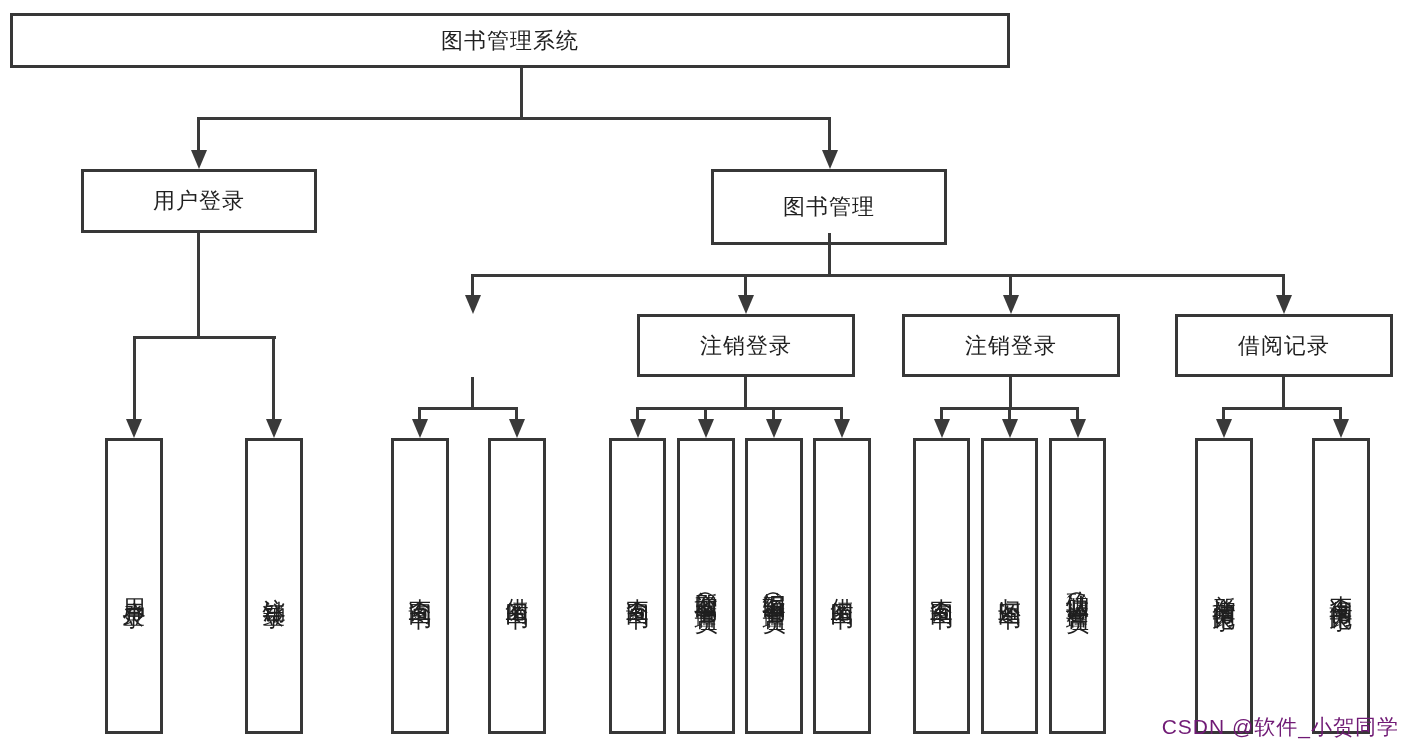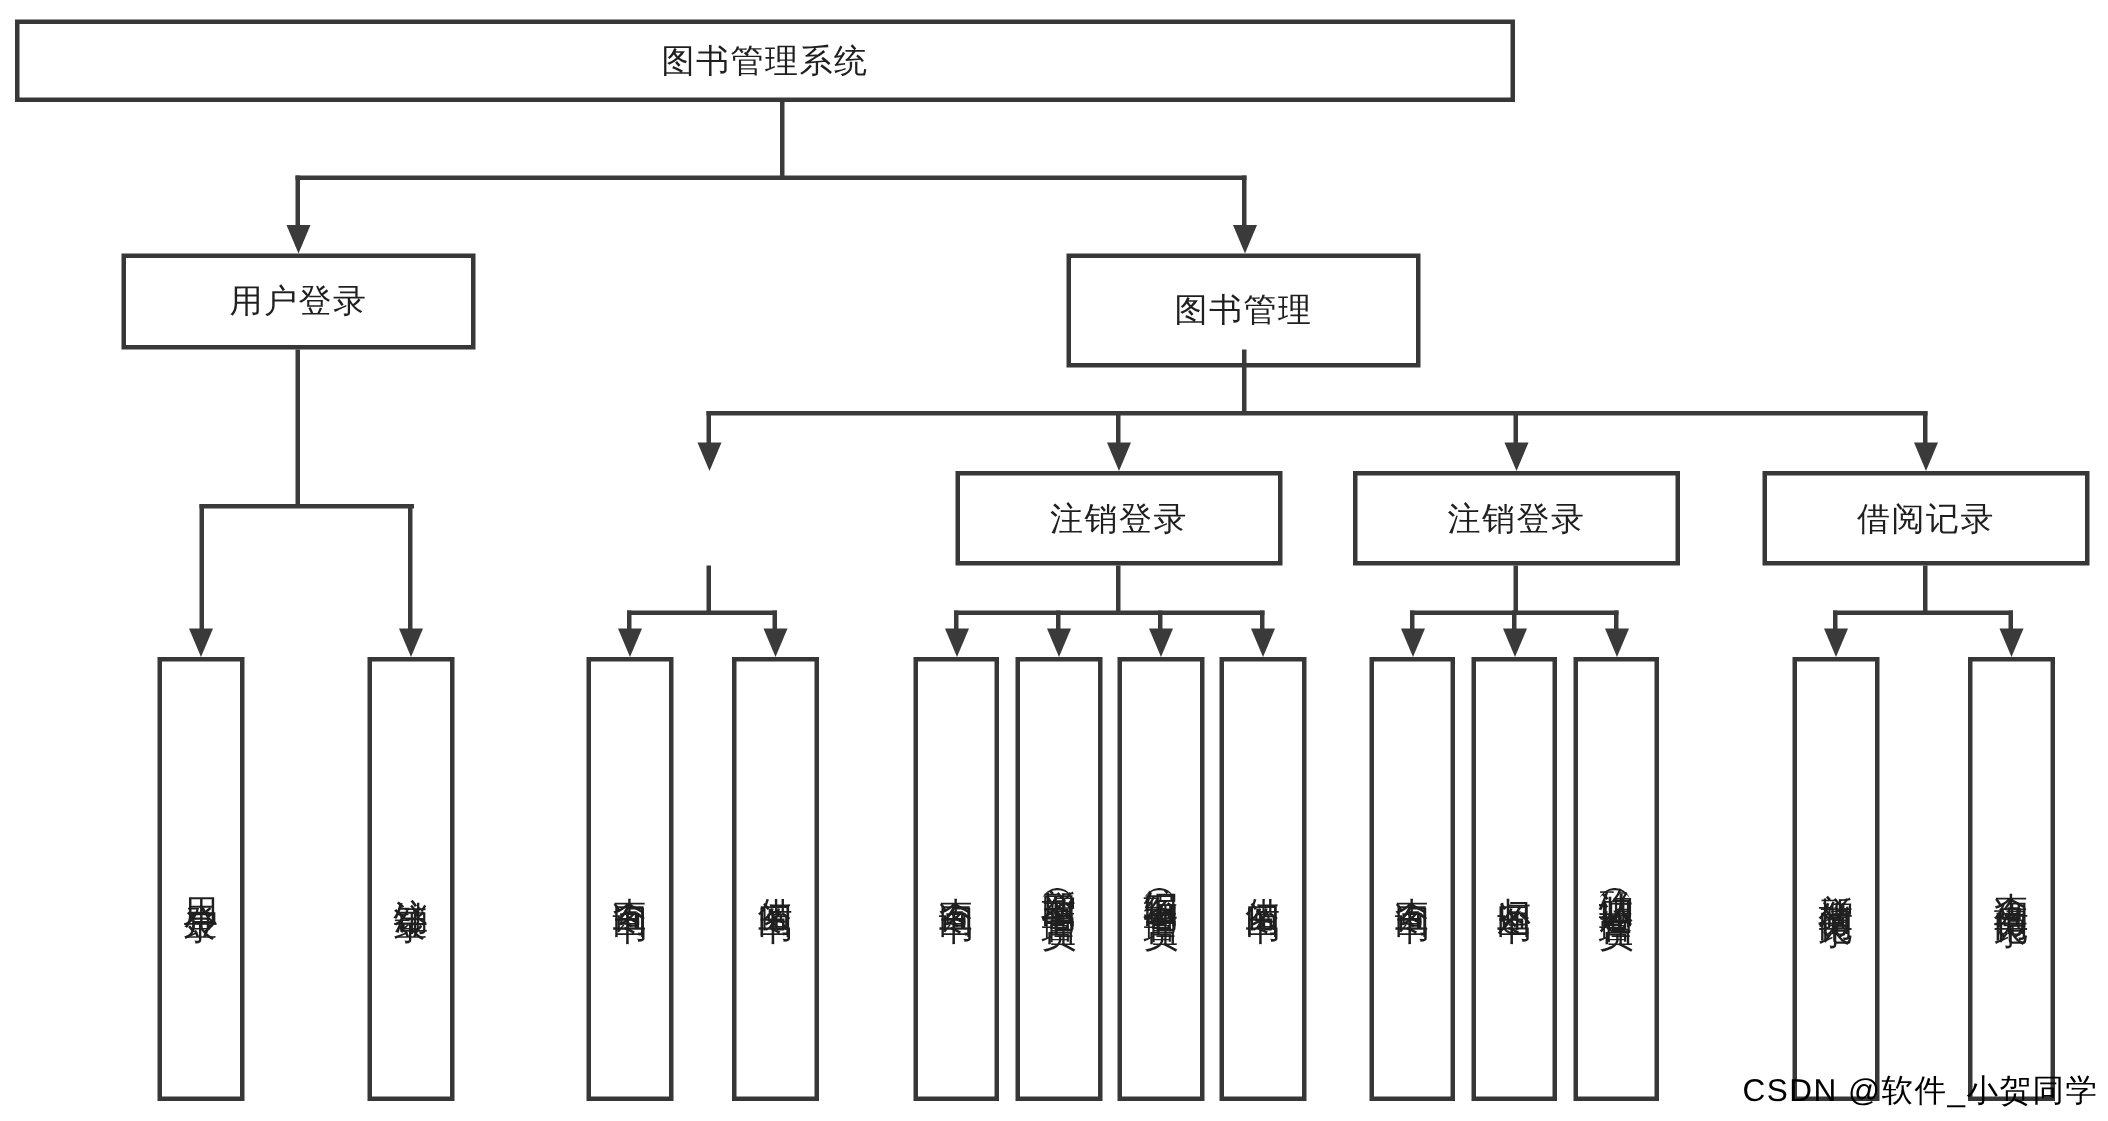--- a/index.html
+++ b/index.html
@@ -17,21 +17,21 @@
     font-size:23px;line-height:1.25;letter-spacing:3px;
   }
   .vl{position:absolute;width:3px;background:#3a3a3a;}
   .hl{position:absolute;height:3px;background:#3a3a3a;}
   .ah{
     position:absolute;width:0;height:0;
     border-left:8px solid transparent;border-right:8px solid transparent;
     border-top:19px solid #3a3a3a;transform:translateX(-8px);
   }
   .watermark{
-    position:absolute;right:6px;top:713px;font-size:21px;color:#000000;
+    position:absolute;right:6px;top:713px;font-size:21px;color:#701a75;
     letter-spacing:1px;z-index:5;white-space:nowrap;
   }
 </style>
 </head>
 <body>
 
 <div class="stage">
 
   <div class="box" style="left:10px;top:13px;width:1000px;height:55px;">
     <span class="lbl">图书管理系统</span>

